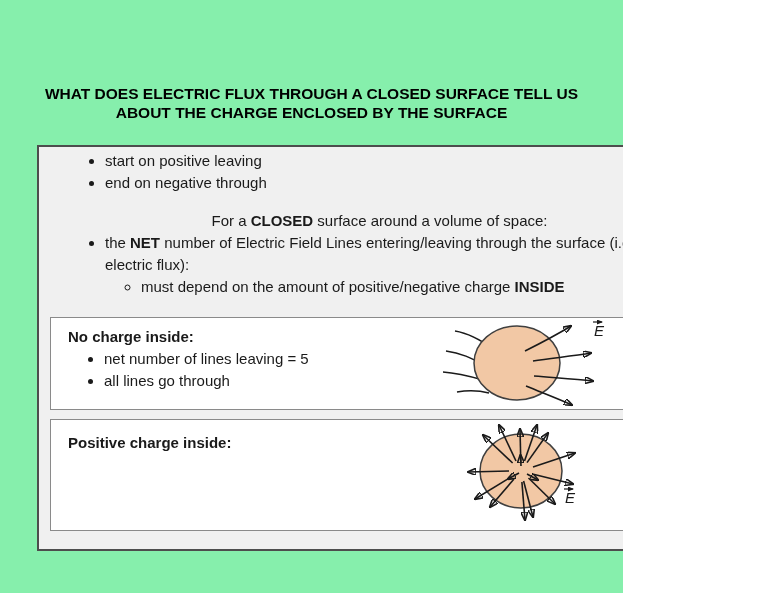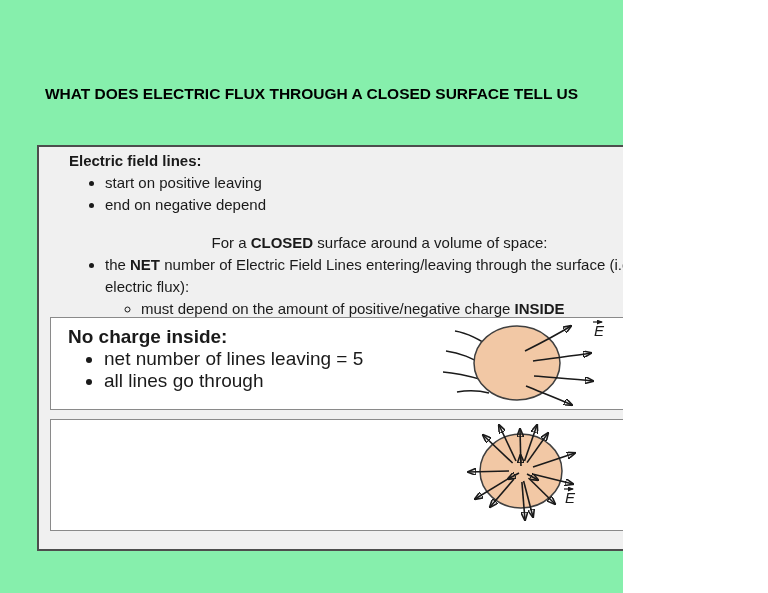--- a/index.html
+++ b/index.html
@@ -19,47 +19,47 @@
     padding:3px 20px 0 30px; font-size:15px; line-height:22px;
   }
   .outer-box .heading { font-weight:bold; margin:0; }
   .outer-box p { margin:0; }
   ul.blist { margin:0; padding:0 0 0 36px; list-style:disc; }
   ul.blist ul { margin:0; padding:0 0 0 36px; list-style:circle; }
   .closed-para { margin-top:16px !important;text-align:center; }
   .sub-box {
     position:absolute; background:#ffffff; border:1px solid #8a8a8a;
     box-sizing:border-box; left:50px; width:607px;
-    font-size:19px; line-height:22px;
+    font-size:15px; line-height:22px;
   }
   .sub-box .heading { font-weight:bold; margin:0; }
   .box-no-charge   { top:317px; height:93px;  padding:8px 0 0 17px; }
   .box-pos-charge  { top:419px; height:112px; padding:12px 0 0 17px; }
   .diagram { position:absolute; overflow:visible; }
   .diagram path, .diagram line { fill:none; stroke:#1a1a1a; stroke-width:1.6; }
   .evec {
     position:absolute; font-size:15px; font-style:italic; line-height:13px;
     text-align:center; width:14px;
   }
   .evec svg { display:block; margin:0 auto 0 auto; overflow:visible; }
 </style>
 </head>
 <body>
 
 <div class="slide">
 
   <div class="title">
     <div>WHAT DOES ELECTRIC FLUX THROUGH A CLOSED SURFACE TELL US</div>
+    <div>ABOUT THE CHARGE ENCLOSED BY THE SURFACE</div>
   </div>
 
   <div class="outer-box">
-    <p class="heading">Electric field lines:</p>
     <ul class="blist">
       <li>start on positive leaving</li>
-      <li>end on negative depend</li>
+      <li>end on negative through</li>
     </ul>
     <p class="closed-para"><span>For a </span><b>CLOSED</b><span> surface around a volume of space:</span></p>
     <ul class="blist">
       <li><span>the </span><b>NET</b><span> number of Electric Field Lines entering/leaving through the surface (i.e. the electric flux):</span>
         <ul>
           <li><span>must depend on the amount of positive/negative charge </span><b>INSIDE</b></li>
         </ul>
       </li>
     </ul>
   </div>
@@ -96,20 +96,21 @@
         <marker id="arrE" markerWidth="6" markerHeight="5" refX="5" refY="2.5" orient="auto" markerUnits="userSpaceOnUse">
           <path d="M0,0 L6,2.5 L0,5 Z" fill="#1a1a1a" stroke="none"></path>
         </marker>
       </defs>
       <line x1="0" y1="3" x2="9" y2="3" stroke="#1a1a1a" stroke-width="1.2" marker-end="url(#arrE)"></line>
     </svg>
     <span>E</span>
   </div>
 
   <div class="sub-box box-pos-charge">
+    <p class="heading">Positive charge inside:</p>
   </div>
 
   <svg class="diagram" style="left:443px; top:424px;" width="195" height="110" viewBox="0 0 195 110">
     <defs>
       <marker id="arr2" markerWidth="9" markerHeight="7" refX="8" refY="3.5" orient="auto" markerUnits="userSpaceOnUse">
         <path d="M0,0 L9,3.5 L0,7 Z" fill="#1a1a1a" stroke="none"></path>
       </marker>
     </defs>
     <ellipse cx="78" cy="47" rx="41" ry="37" stroke="#3f3f3f" stroke-width="1.5" fill="#F2C8A5"></ellipse>
 

